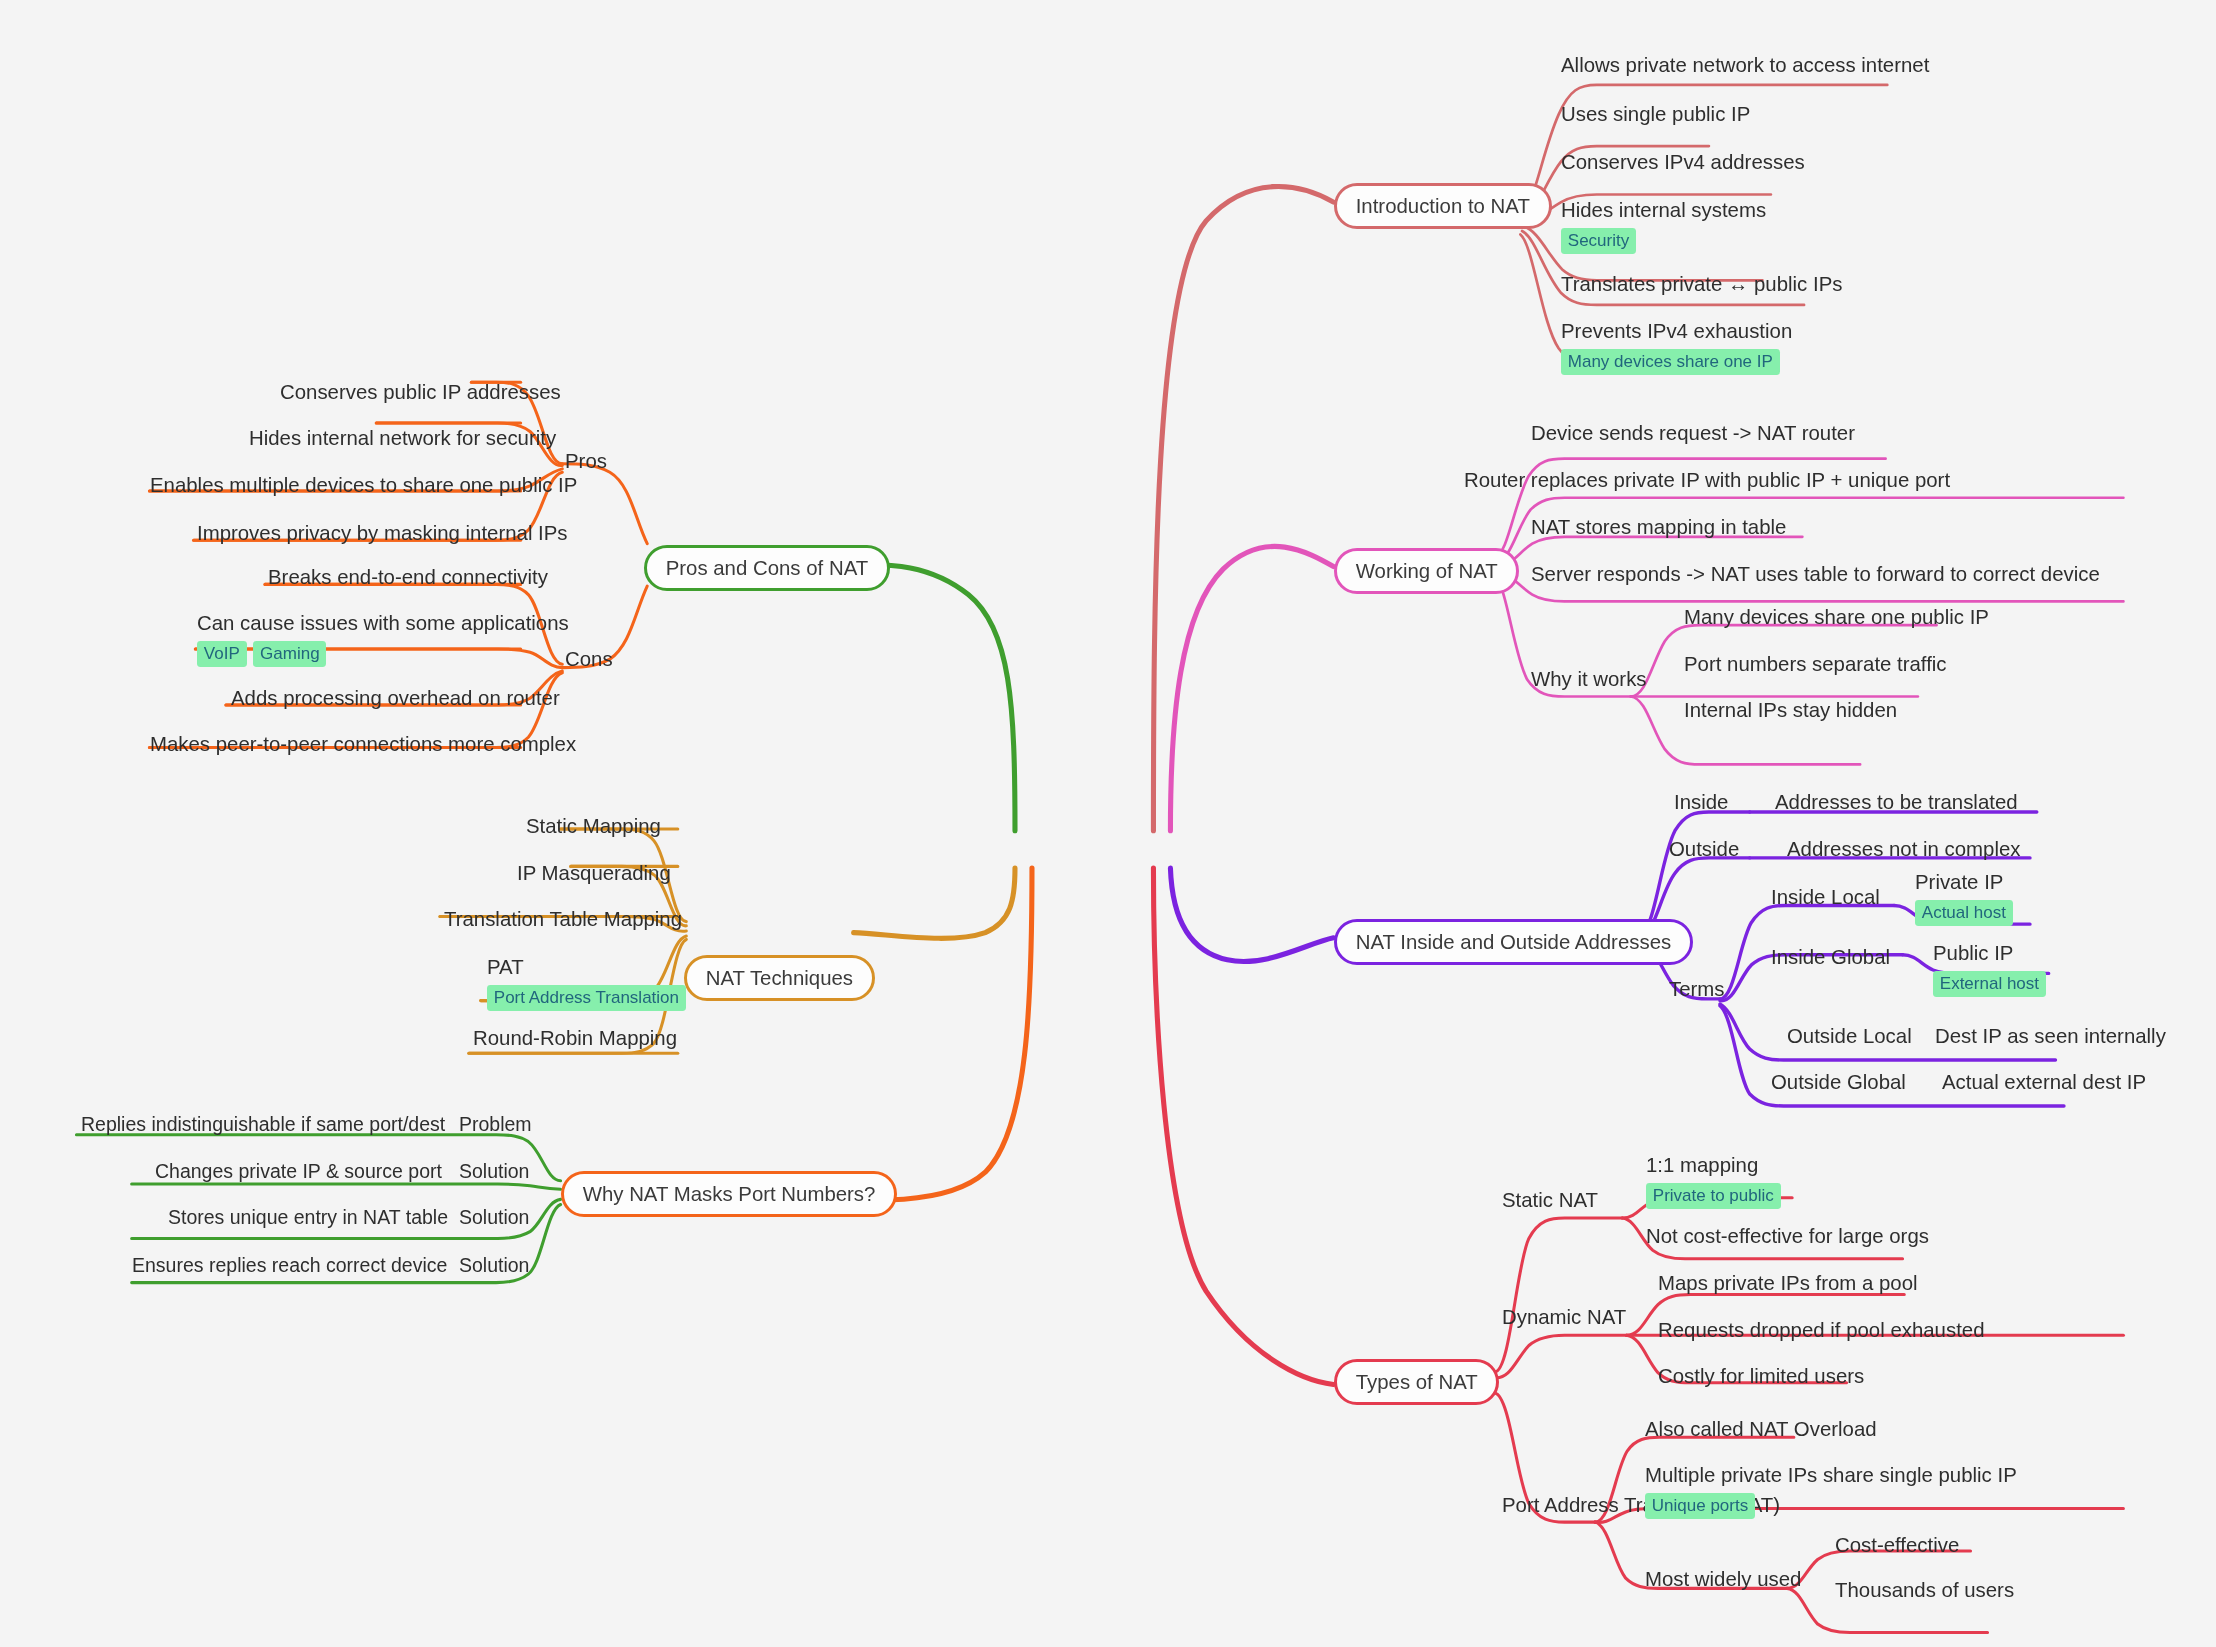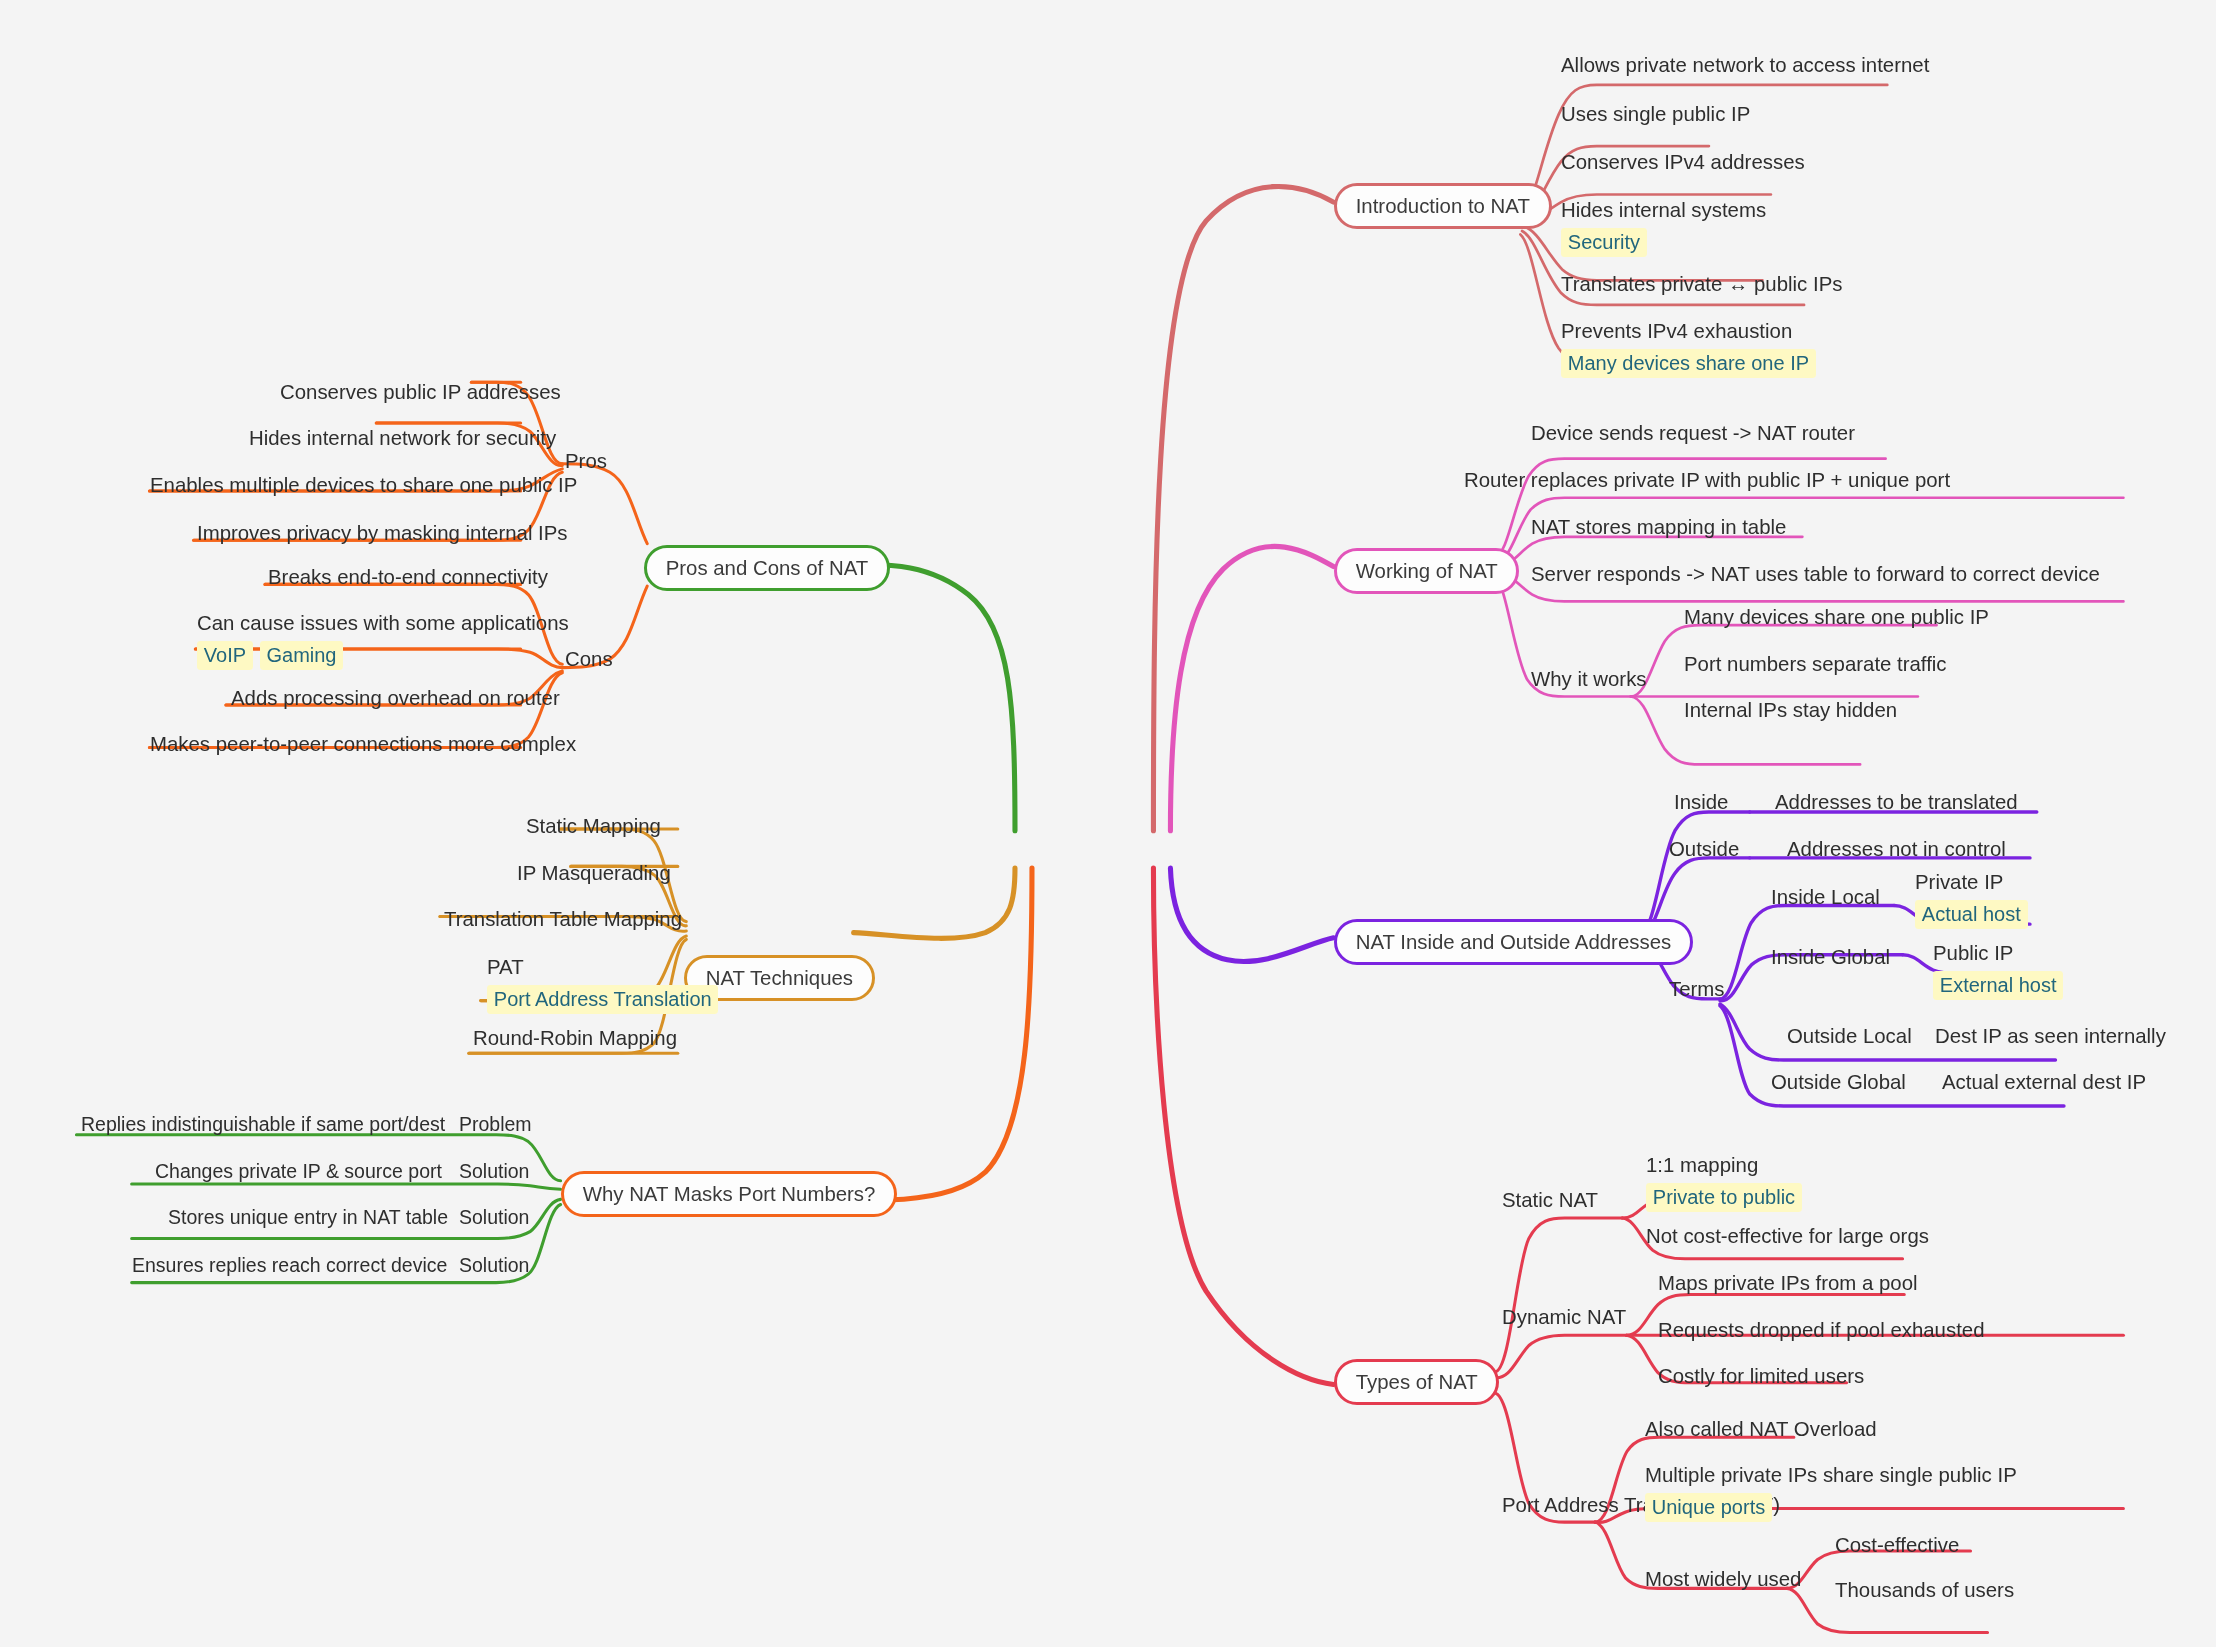--- a/index.html
+++ b/index.html
@@ -66,23 +66,23 @@
     color: #2e2e2e;
     line-height: 1.2;
   }
   .txt.small { font-size: 19.5px; }
   .tags {
     margin-top: 5.1px;
     display: flex;
     gap: 6.8px;
   }
   .tag {
-    background: #fef9c3;
+    background: #86efac;
     color: #21667d;
-    font-size: 20px;
+    font-size: 17px;
     line-height: 1;
     padding: 4.2px 6.8px 5.1px 6.8px;
     border-radius: 3.4px;
     white-space: nowrap;
   }
   .root .tags { margin-top: 8.5px; }
   .root .tag { background: #d4eef7; color: #20657c; font-size: 16px; }
 </style>
 </head>
 <body style="background: rgb(244, 244, 244);">
@@ -276,21 +276,21 @@
   <div class="node txt" style="left:1674px; top:790px;">
     <span>Inside</span>
   </div>
   <div class="node txt" style="left:1775px; top:790px;">
     <span>Addresses to be translated</span>
   </div>
   <div class="node txt" style="left:1669px; top:837px;">
     <span>Outside</span>
   </div>
   <div class="node txt" style="left:1787px; top:837px;">
-    <span>Addresses not in control</span>
+    <span>Addresses not in complex</span>
   </div>
   <div class="node txt" style="left:1669px; top:977px;">
     <span>Terms</span>
   </div>
   <div class="node txt" style="left:1771px; top:885px;">
     <span>Inside Local</span>
   </div>
   <div class="node txt" style="left:1915px; top:870px;">
     <span>Private IP</span>
     <div class="tags">

